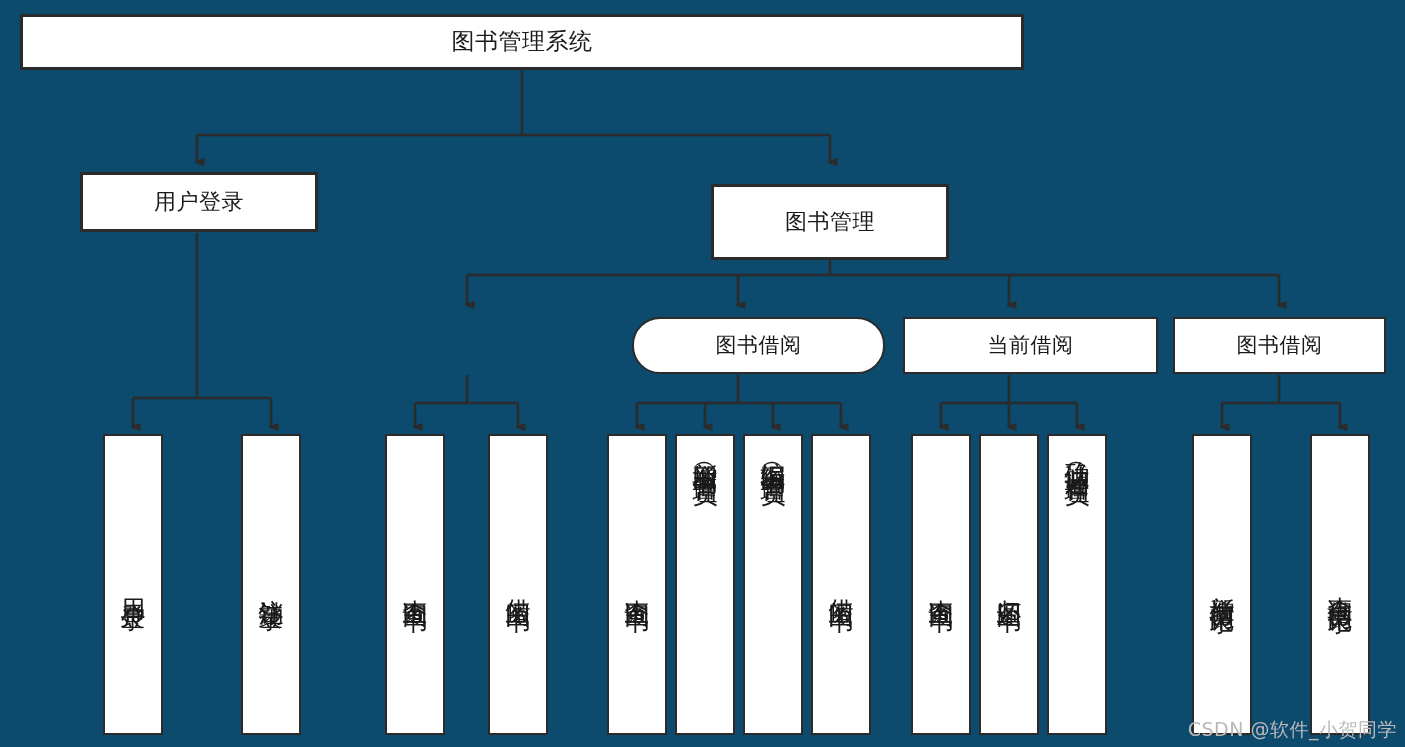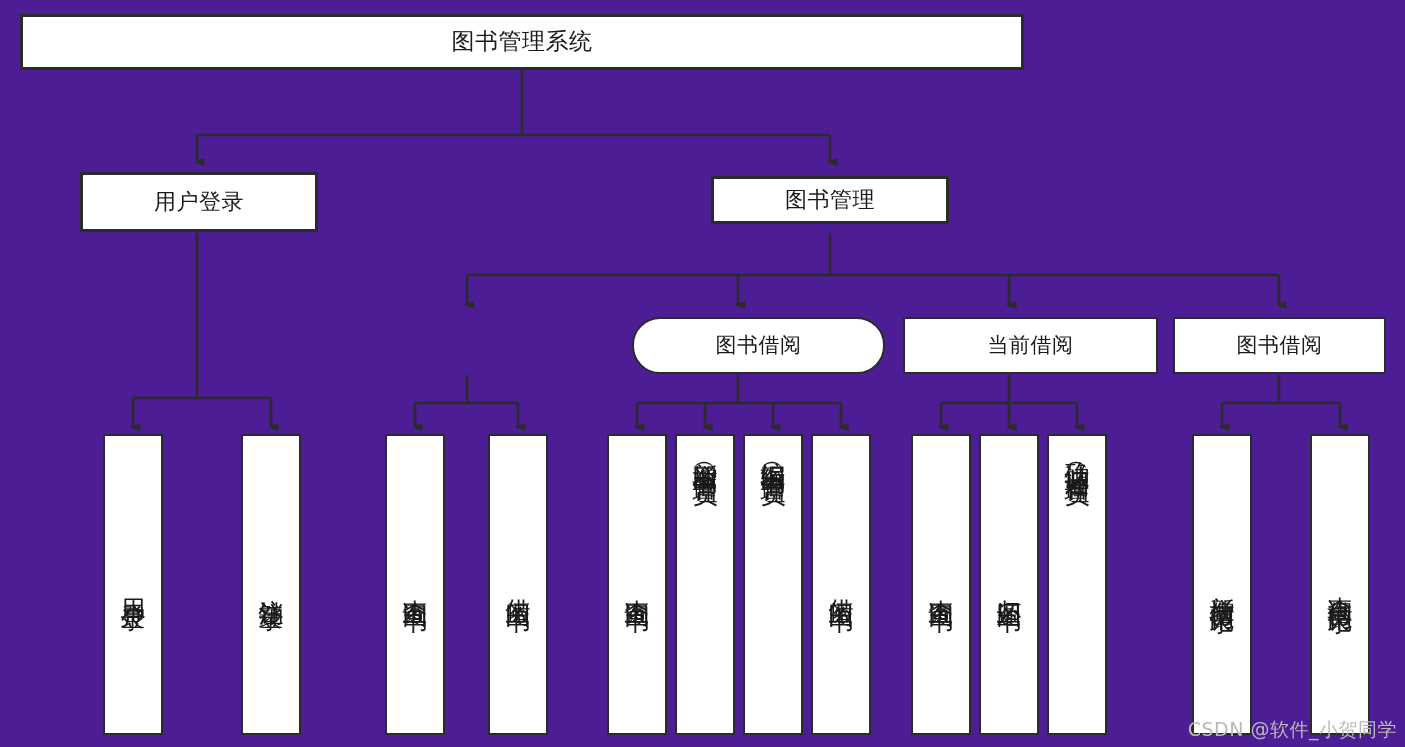--- a/index.html
+++ b/index.html
@@ -7,21 +7,21 @@
     padding: 0;
     background: #ffffff;
   }
   body {
     font-family: "DejaVu Sans", "Liberation Sans", sans-serif;
   }
   #canvas {
     position: relative;
     width: 1405px;
     height: 747px;
-    background: #4c1d95;
+    background: #0c4a6e;
     overflow: hidden;
   }
   svg#wires {
     position: absolute;
     left: 0;
     top: 0;
     width: 1405px;
     height: 747px;
     pointer-events: none;
   }
@@ -125,21 +125,21 @@
     </g>
   </svg>
 
   <div class="node root" style="left:20px; top:14px; width:1004px; height:56px;">
     <span class="lbl">图书管理系统</span>
   </div>
 
   <div class="node level2" style="left:80px; top:172px; width:238px; height:60px;">
     <span class="lbl">用户登录</span>
   </div>
-  <div class="node level2" style="left:711px; top:176px; width:238px; height:48px;">
+  <div class="node level2" style="left:711px; top:184px; width:238px; height:76px;">
     <span class="lbl">图书管理</span>
   </div>
 
   <div class="node level3" style="left:632px; top:317px; width:253px; height:57px;border-radius:28px;">
     <span class="lbl">图书借阅</span>
   </div>
   <div class="node level3" style="left:903px; top:317px; width:255px; height:57px;">
     <span class="lbl">当前借阅</span>
   </div>
   <div class="node level3" style="left:1173px; top:317px; width:213px; height:57px;">

